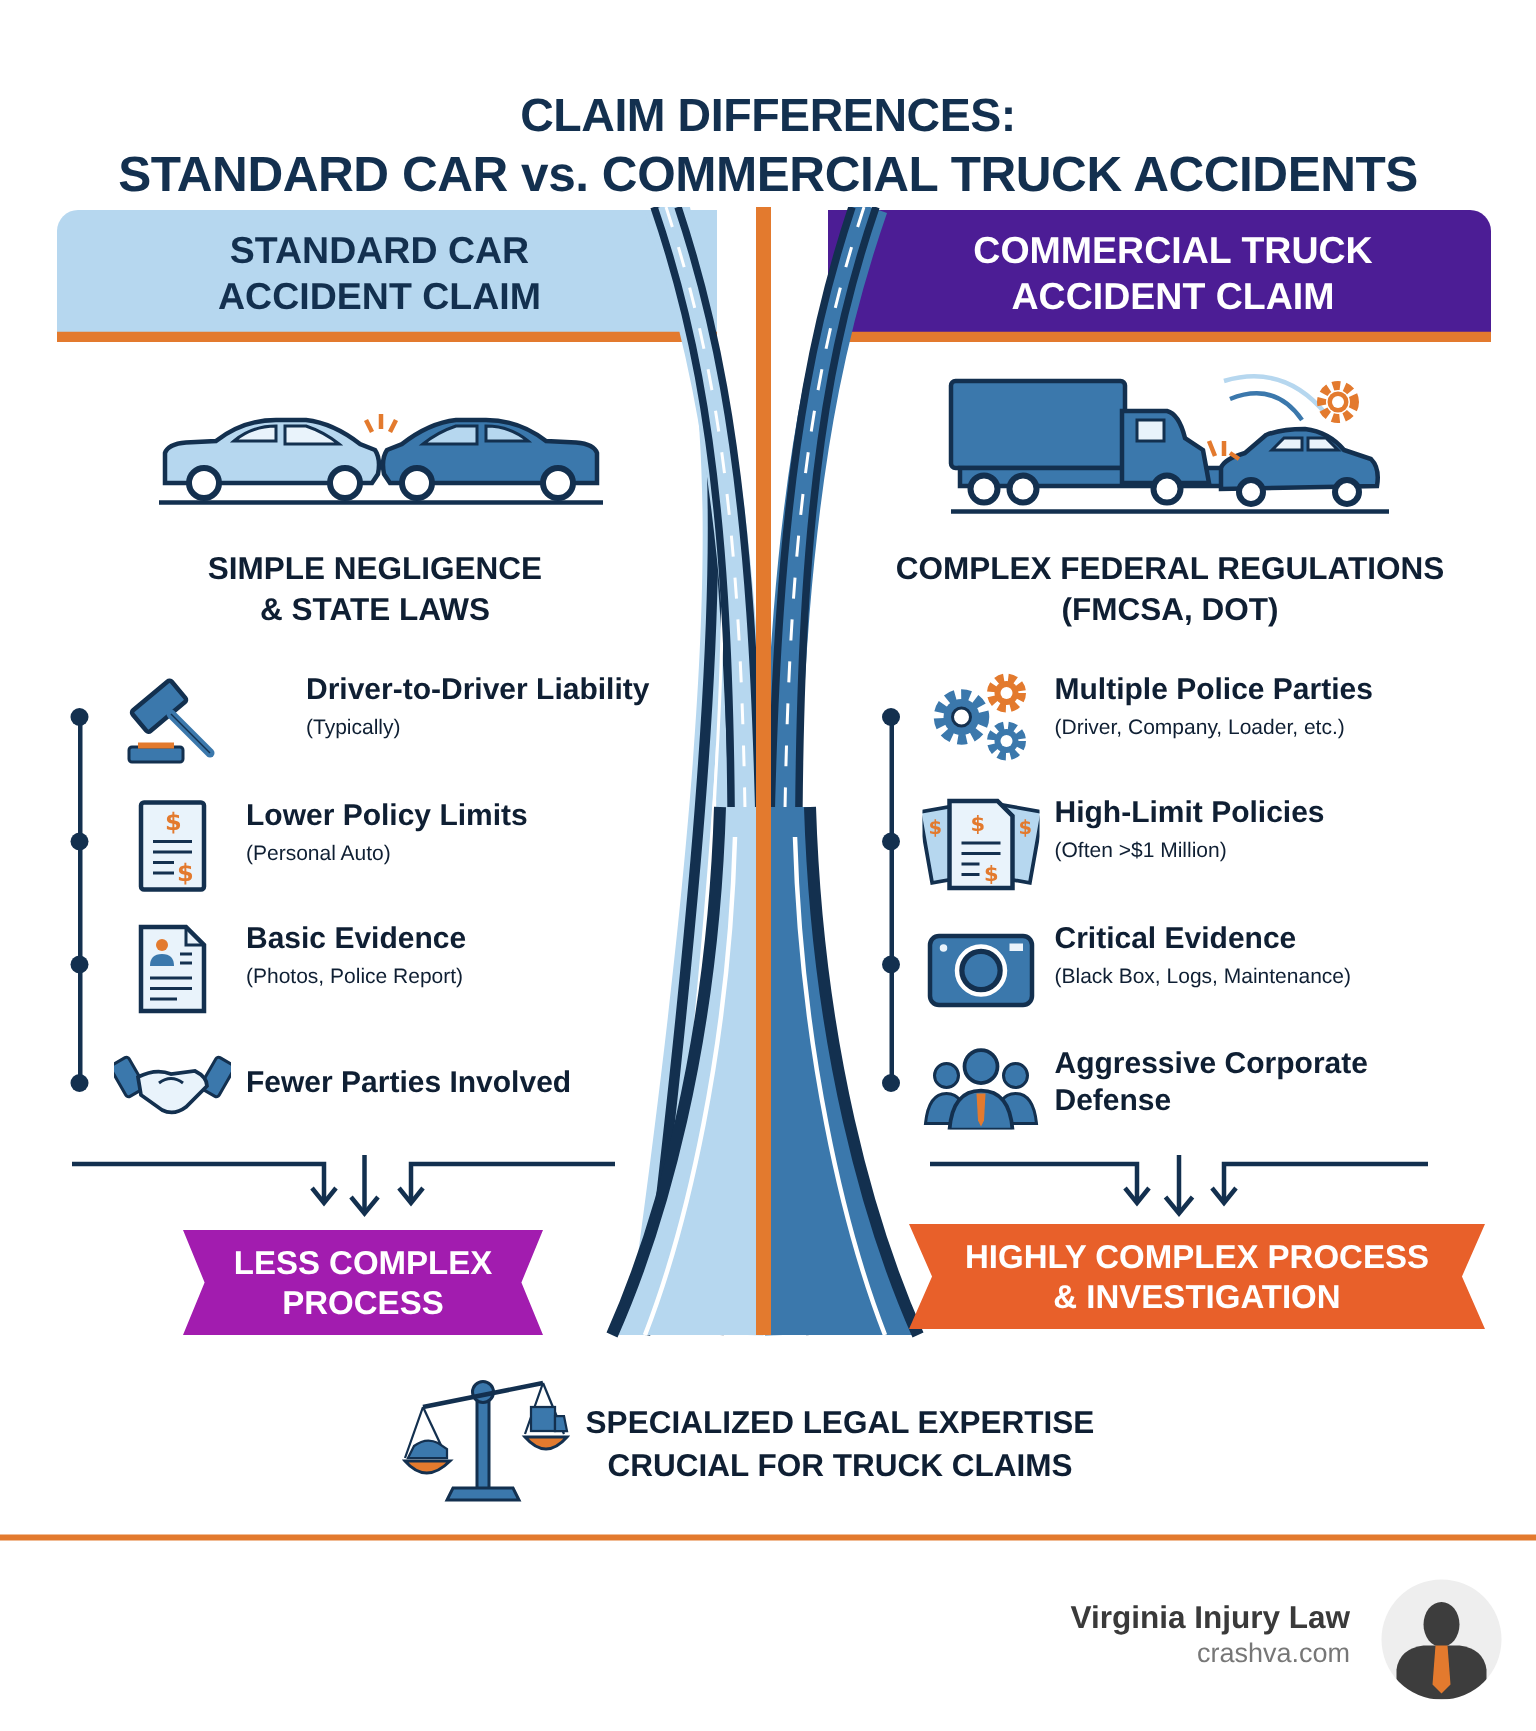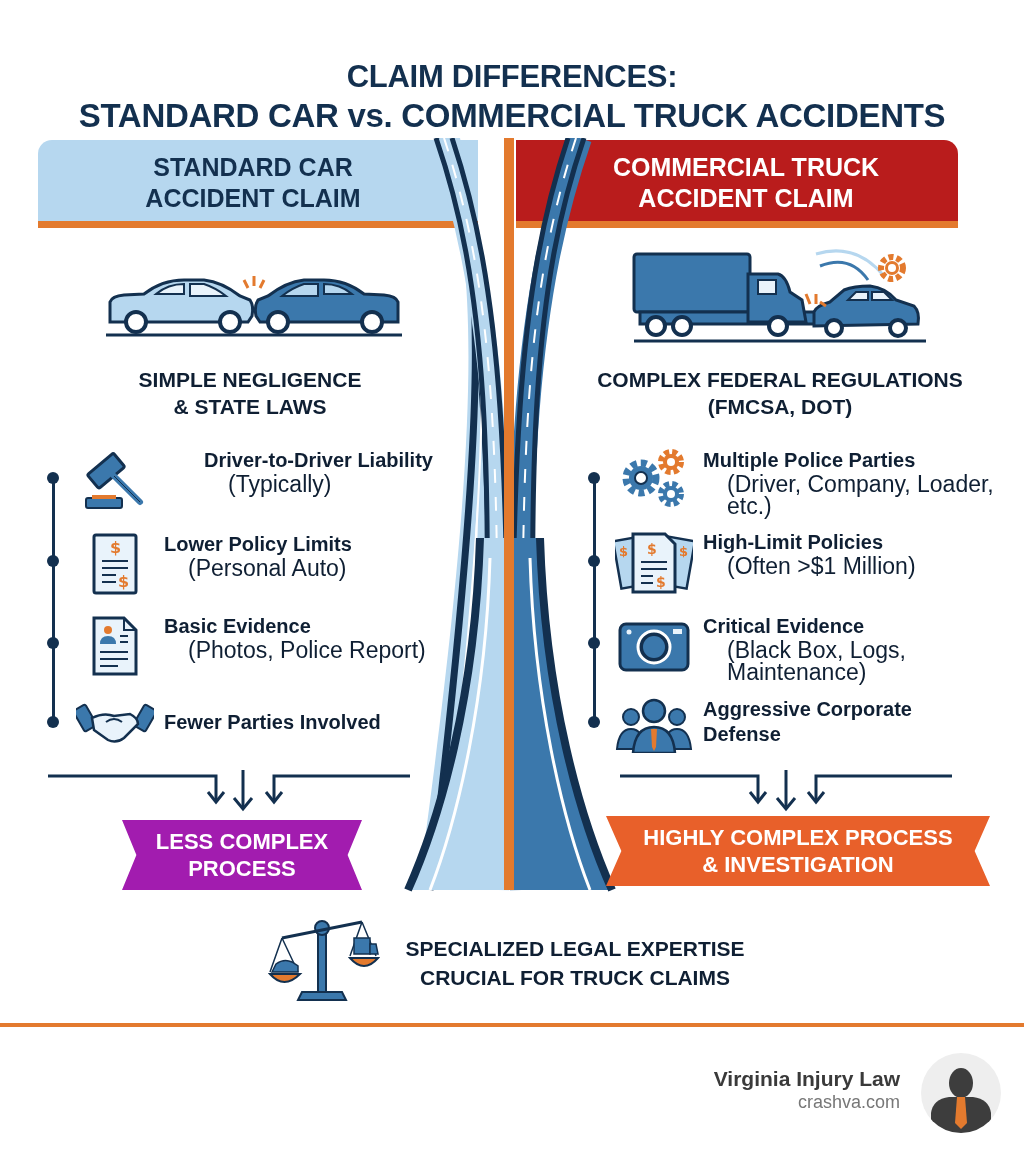--- a/index.html
+++ b/index.html
@@ -5,48 +5,48 @@
   * { box-sizing: border-box; margin: 0; padding: 0; }
   html, body { width: 1024px; height: 1154px; background: #ffffff; overflow: hidden; }
   body { position: relative; font-family: "Liberation Sans", "DejaVu Sans", sans-serif; color: #0f1f33; }
 
   .title { position: absolute; top: 58px; left: 0; width: 1024px; text-align: center; font-weight: 700; color: #13304f; letter-spacing: -0.3px; }
   .title .l1 { display: block; font-size: 31px; line-height: 38px; }
   .title .l2 { display: block; font-size: 33px; line-height: 40px; }
 
   .hdr { position: absolute; top: 140px; height: 88px; }
   .hdr-left { left: 38px; width: 440px; background: #b6d7ef; border-top-left-radius: 14px; border-bottom: 7px solid #e37a2e; }
-  .hdr-right { left: 516px; width: 442px; background: #b91c1c; border-top-right-radius: 14px; border-bottom: 7px solid #e37a2e; }
+  .hdr-right { left: 552px; width: 442px; background: #4c1d95; border-top-right-radius: 14px; border-bottom: 7px solid #e37a2e; }
   .hdr-text { position: absolute; top: 12px; font-weight: 700; font-size: 25px; line-height: 31px; text-align: center; }
   .hdr-left .hdr-text { left: 60px; width: 310px; color: #13304f; }
   .hdr-right .hdr-text { left: 40px; width: 380px; color: #ffffff; }
 
   .divider-orange { position: absolute; left: 508px; top: 140px; width: 5px; height: 750px; background: #e37a2e; }
 
   .road-svg { position: absolute; left: 380px; top: 138px; }
 
   .hero { position: absolute; }
   .subhead { position: absolute; text-align: center; font-weight: 700; font-size: 21px; line-height: 27px; color: #0f1f33; }
 
   .timeline { position: absolute; width: 3px; background: #13304f; }
   .dot { position: absolute; width: 12px; height: 12px; border-radius: 50%; background: #13304f; }
 
   .item { position: absolute; display: flex; align-items: flex-start; }
   .item .icon { width: 78px; height: 66px; flex: 0 0 78px; display: flex; align-items: center; justify-content: center; }
   .item .txt { padding-left: 10px; }
   .item .main { display: block; font-weight: 700; font-size: 20px; line-height: 25px; color: #0f1f33; }
-  .item .sub { display: block; font-size: 23px; line-height: 22px; color: #0f1f33; margin-left: 24px; }
+  .item .sub { display: block; font-size: 14px; line-height: 22px; color: #0f1f33; }
 
   .arrows { position: absolute; }
 
   .ribbon { position: absolute; height: 70px; background: #a21caf; color: #fff; font-weight: 700; font-size: 22px; line-height: 27px; text-align: center; display: flex; align-items: center; justify-content: center;
     clip-path: polygon(0 0, 100% 0, 94% 50%, 100% 100%, 0 100%, 6% 50%); }
   .ribbon.r-right { background: #e8602a; clip-path: polygon(0 0, 100% 0, 96% 50%, 100% 100%, 0 100%, 4% 50%); }
 
-  .bottom-msg { position: absolute; top: 934px; left: 395px; font-weight: 700; font-size: 21px; line-height: 29px; color: #0f1f33; text-align: center; width: 360px; }
+  .bottom-msg { position: absolute; top: 934px; left: 380px; font-weight: 700; font-size: 21px; line-height: 29px; color: #0f1f33; text-align: center; width: 360px; }
   .bottom-line { position: absolute; left: 0; top: 1023px; width: 1024px; height: 4px; background: #e37a2e; }
 
   .brand { position: absolute; top: 1066px; right: 124px; text-align: right; }
   .brand .name { display: block; font-weight: 700; font-size: 21px; color: #3a3a3a; line-height: 25px; }
   .brand .url { display: block; font-size: 18px; color: #777; line-height: 22px; }
   .avatar { position: absolute; left: 921px; top: 1053px; width: 80px; height: 80px; border-radius: 50%; background: #eeeeee; overflow: hidden; }
 </style>
 </head>
 <body>
 

